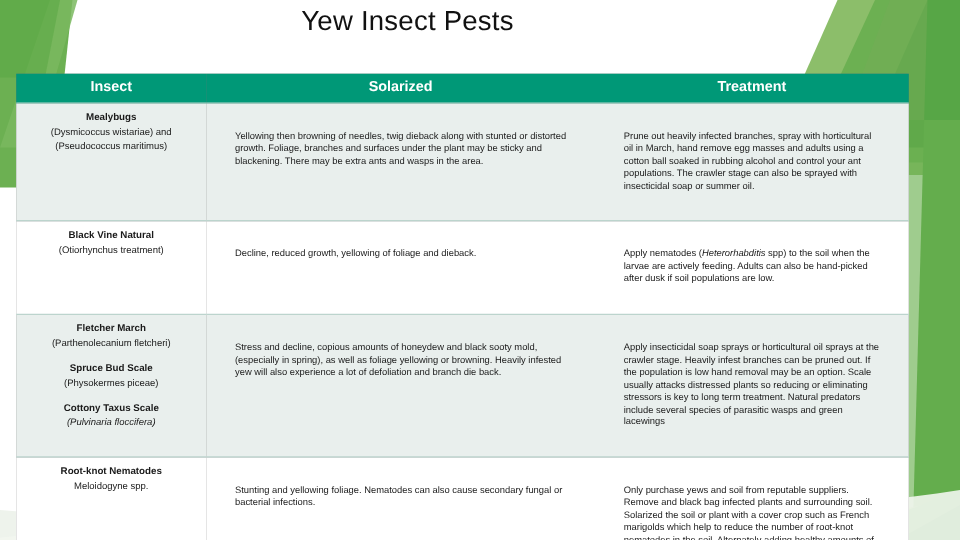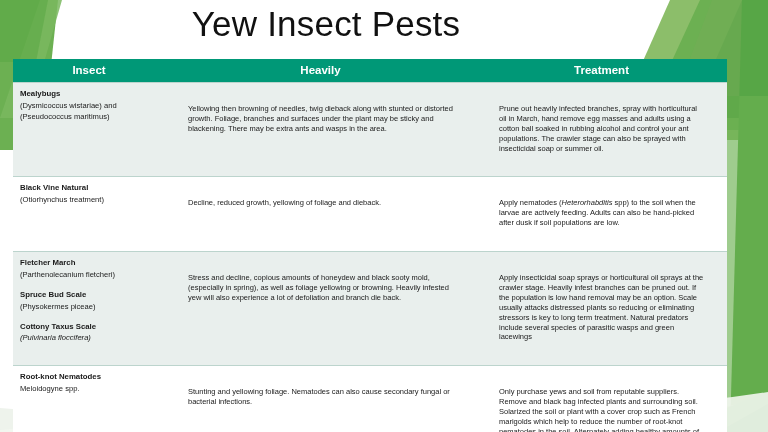--- a/index.html
+++ b/index.html
@@ -10,21 +10,21 @@
     position:relative;
   }
   
   #slide-bg{position:absolute;inset:0;overflow:hidden;}
   #slide-bg svg{position:absolute;top:0;left:0;width:768px;height:432px;}
 
   
   #title{
     position:absolute;left:0;top:4px;width:652px;
     text-align:center;
-    font-size:35px;font-weight:400;color:#111111;
+    font-size:22px;font-weight:400;color:#111111;
     letter-spacing:.2px;
     font-family:"Liberation Sans", sans-serif;
   }
 
   
   #pest-table{
     position:absolute;left:13px;top:59px;width:714px;
     border-collapse:collapse;
     table-layout:fixed;
     background:#737373;
@@ -42,21 +42,21 @@
     vertical-align:top;
     font-size:7.5px;
     line-height:1.32;
     color:#1a1a1a;
     padding:5px 7px 7px 7px;
     border:1px solid #bcd4cd;
     border-left:none;border-right:none;
   }
   #pest-table tr.row-shade td{background:#e9efed;}
   #pest-table tr.row-plain td{background:#ffffff;}
-  td.col-insect{text-align:left;padding-top:6px;margin-left:44px;}
+  td.col-insect{text-align:center;padding-top:6px;margin-left:44px;}
   td.col-sym{padding-left:9px;}
   td.col-treat{padding-left:9px;border-left:1px solid #bcd4cd;}
   .ins-name{font-weight:bold;display:block;font-size:7.8px;line-height:1.5;}
   .ins-sci{display:block;font-size:7.6px;line-height:1.45;}
   .ins-sci.ital{font-style:italic;}
   .ins-blk{margin-bottom:9px;}
   .ins-blk:last-child{margin-bottom:0;}
   .ital{font-style:italic;}
   p.cell-p{margin:16px;}
 </style>
@@ -93,21 +93,21 @@
 
 <table id="pest-table">
   <colgroup>
     <col style="width:152px">
     <col style="width:311px">
     <col style="width:251px">
   </colgroup>
   <thead>
     <tr>
       <th>Insect</th>
-      <th>Heavily</th>
+      <th>Solarized</th>
       <th>Treatment</th>
     </tr>
   </thead>
   <tbody id="pest-table-body">
       <tr class="row-shade">
         <td class="col-insect">
           <div class="ins-blk">
             <span class="ins-name">Mealybugs</span>
             <span class="ins-sci">(Dysmicoccus wistariae) and</span>
             <span class="ins-sci">(Pseudococcus maritimus)</span>

